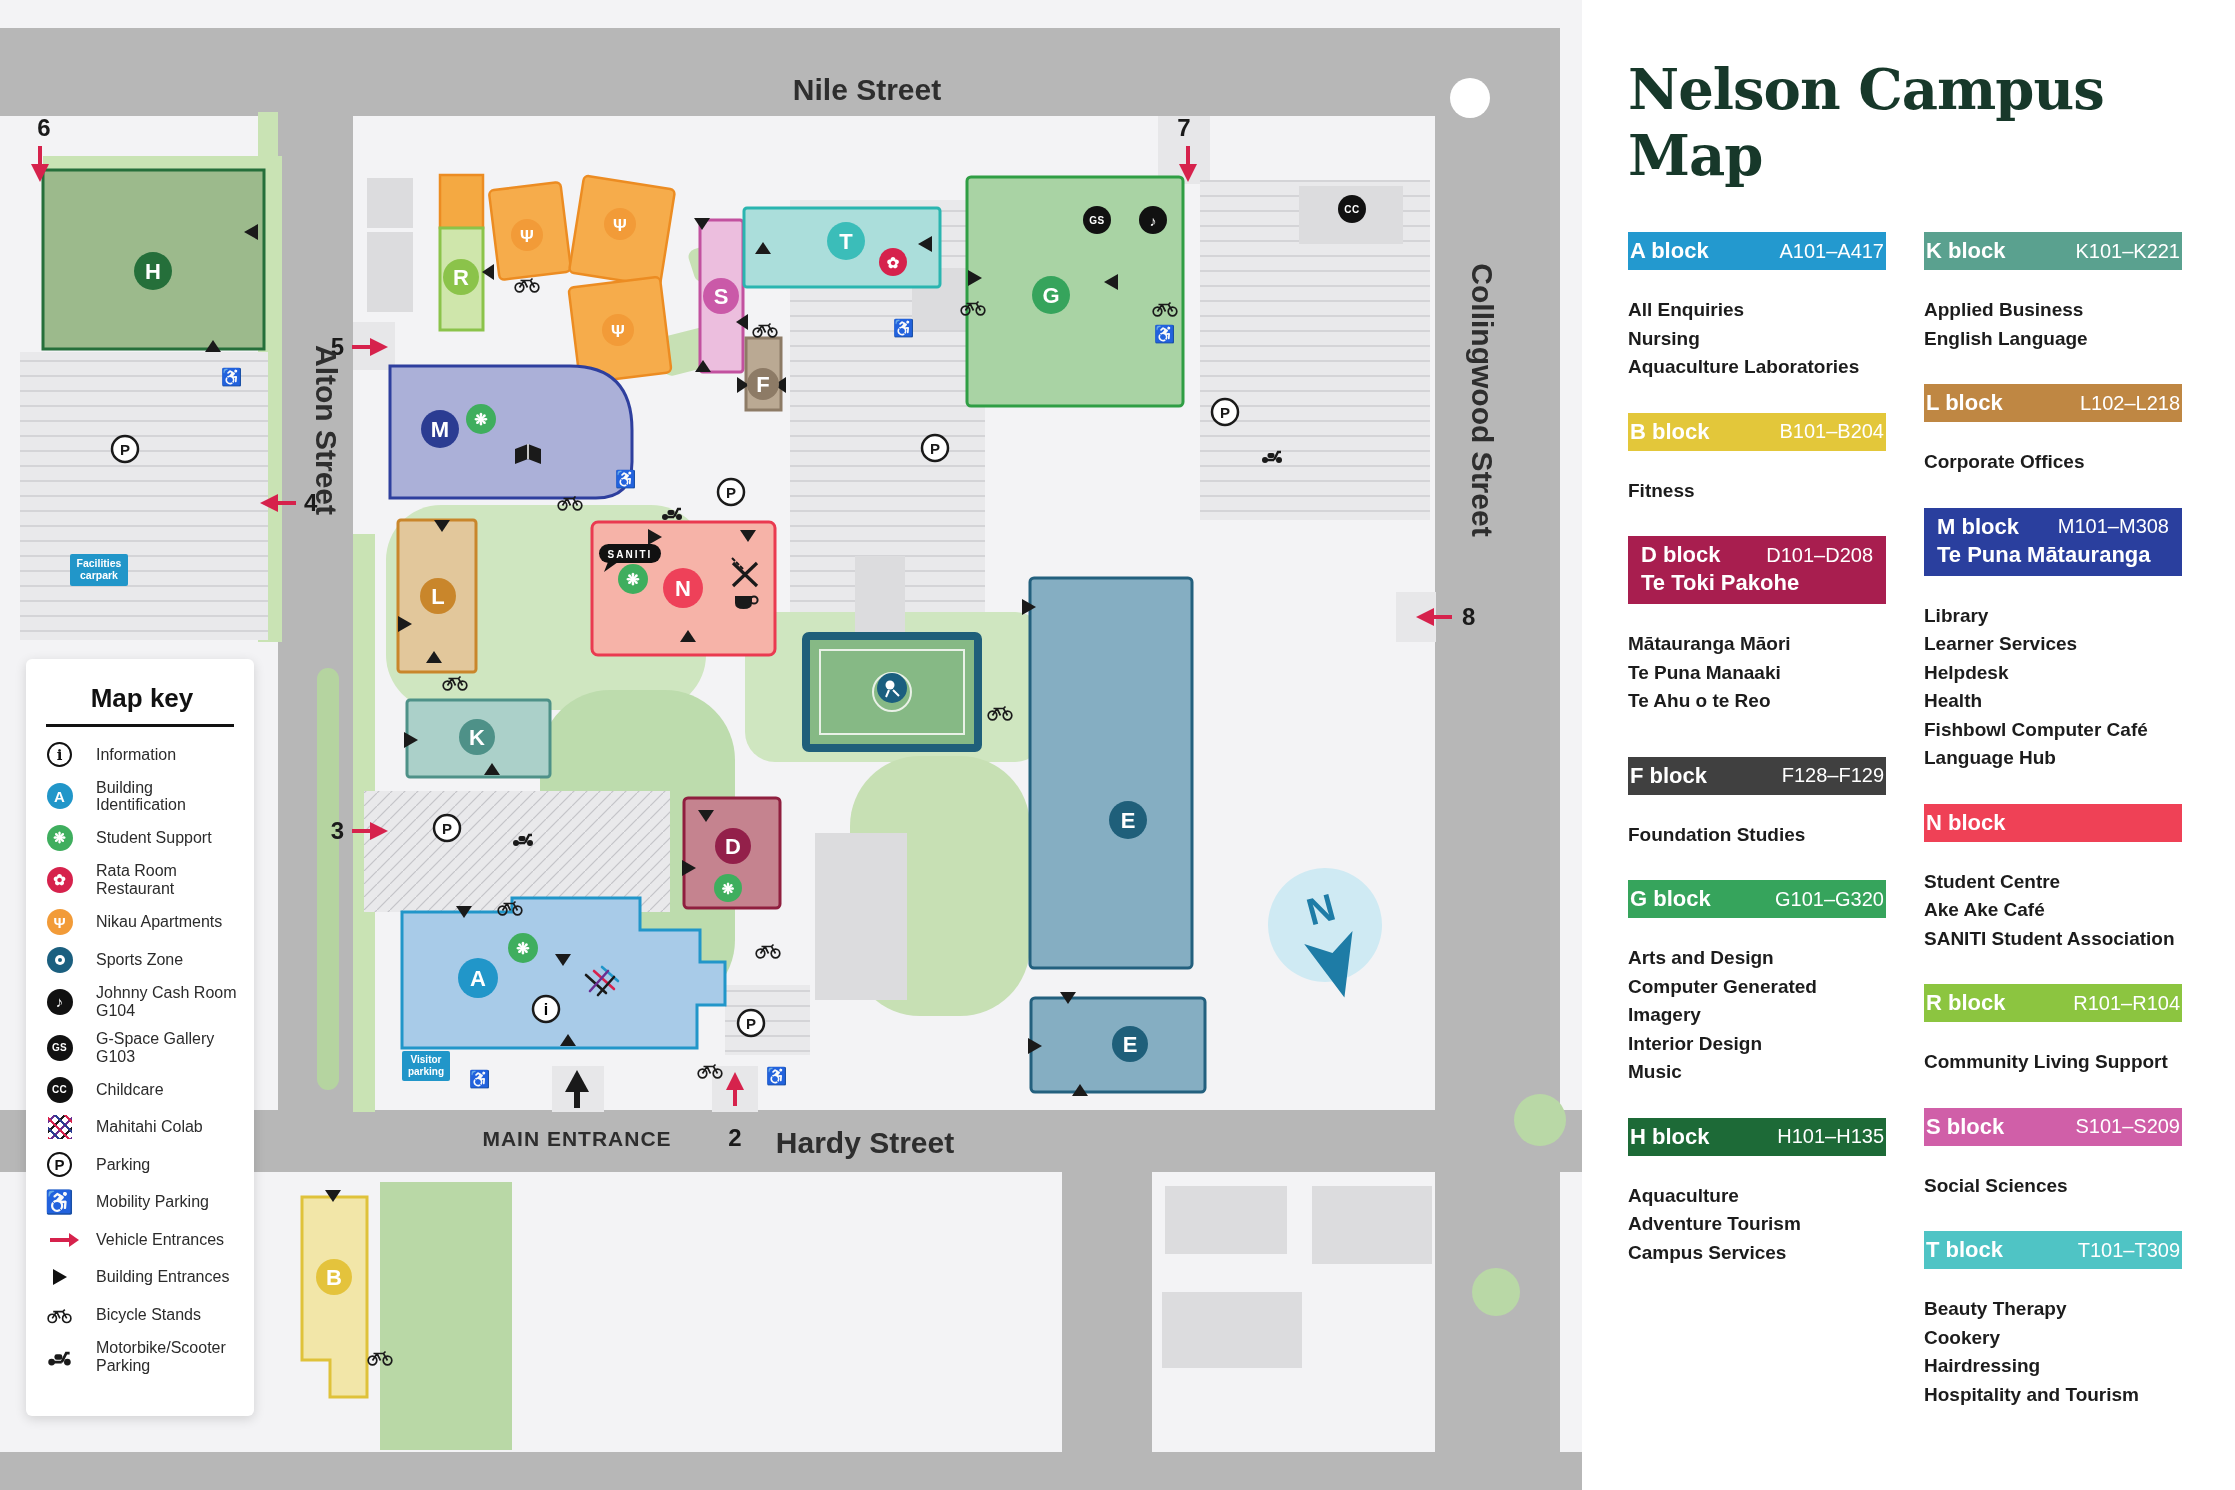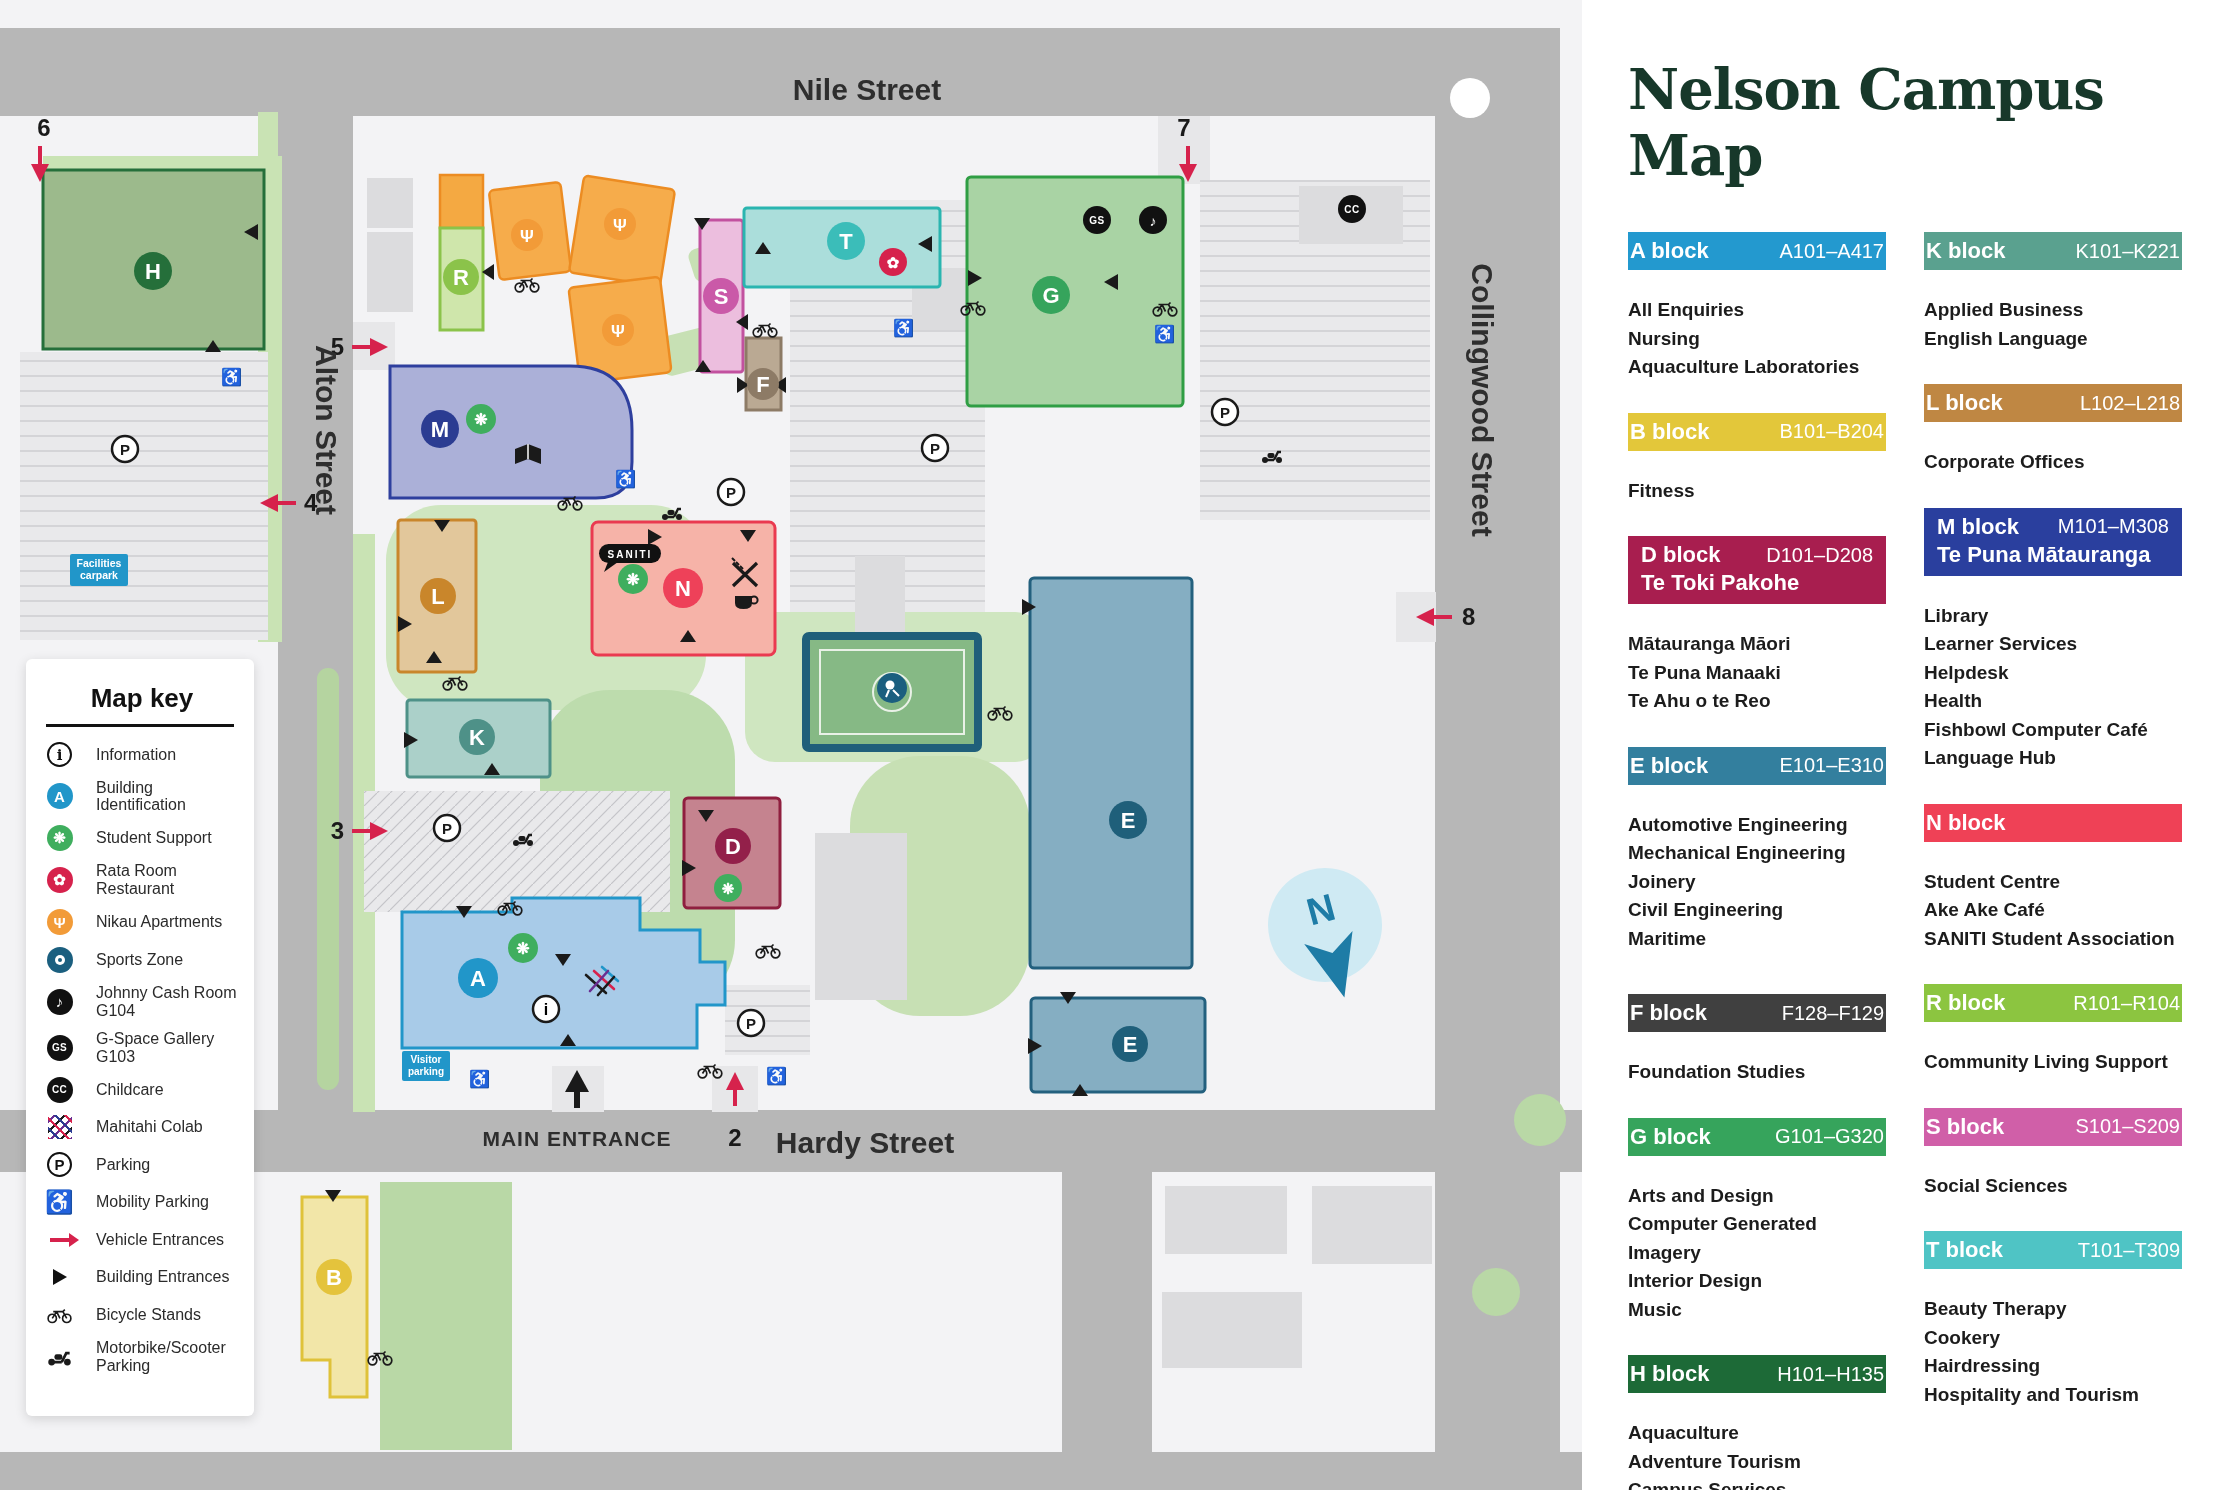--- a/index.html
+++ b/index.html
@@ -624,33 +624,20 @@
           </div>
           <div class="bsub">Te Toki Pakohe</div>
         </div>
         <div class="bitems">
           <div class="bitem">Mātauranga Māori</div>
           <div class="bitem">Te Puna Manaaki</div>
           <div class="bitem">Te Ahu o te Reo</div>
         </div>
       </div>
       <div class="block">
-        <div class="bhead" style="background: rgb(51, 127, 158);">
-          <span class="bname">E block</span>
-          <span class="brange">E101–E310</span>
-        </div>
-        <div class="bitems">
-          <div class="bitem">Automotive Engineering</div>
-          <div class="bitem">Mechanical Engineering</div>
-          <div class="bitem">Joinery</div>
-          <div class="bitem">Civil Engineering</div>
-          <div class="bitem">Maritime</div>
-        </div>
-      </div>
-      <div class="block">
         <div class="bhead" style="background: #404040; margin-top: 41px;">
           <span class="bname">F block</span>
           <span class="brange">F128–F129</span>
         </div>
         <div class="bitems">
           <div class="bitem">Foundation Studies</div>
         </div>
       </div>
       <div class="block">
         <div class="bhead" style="background: rgb(54, 164, 92);">

